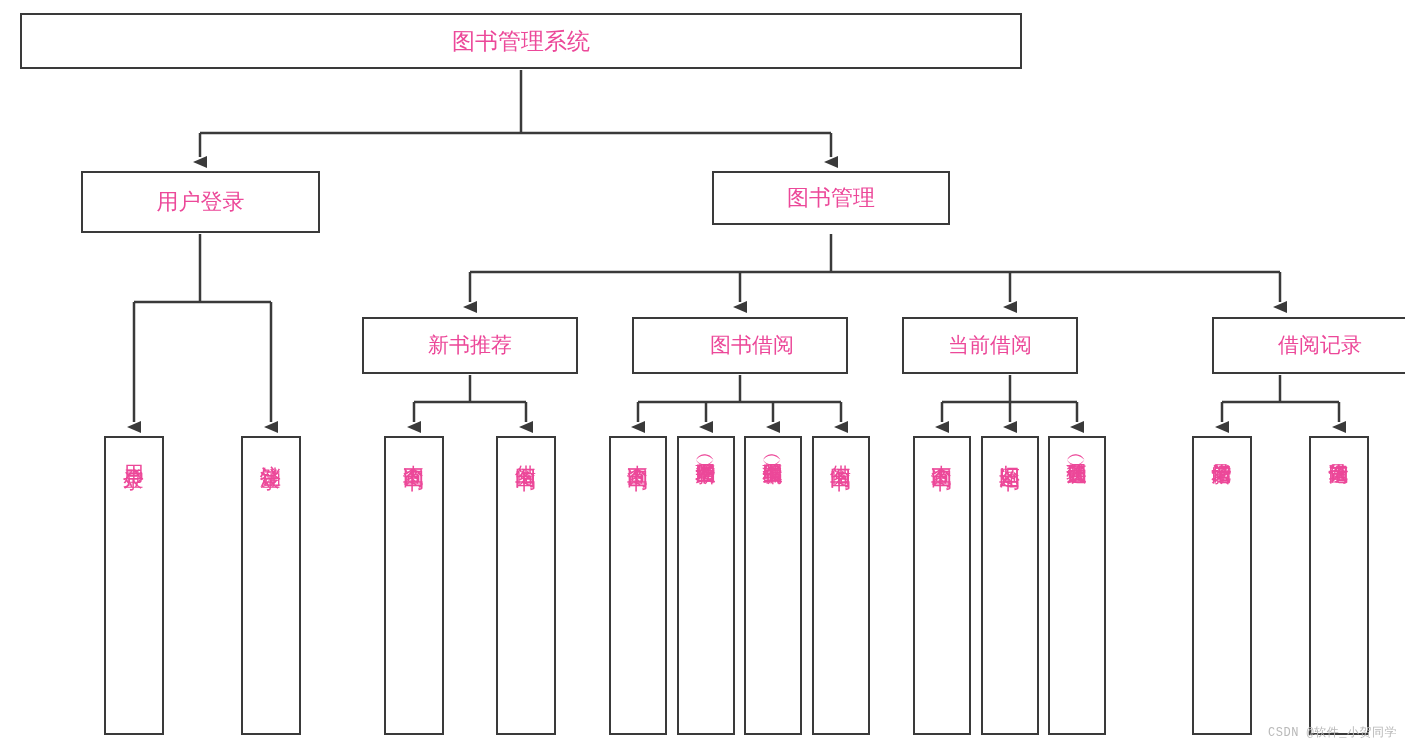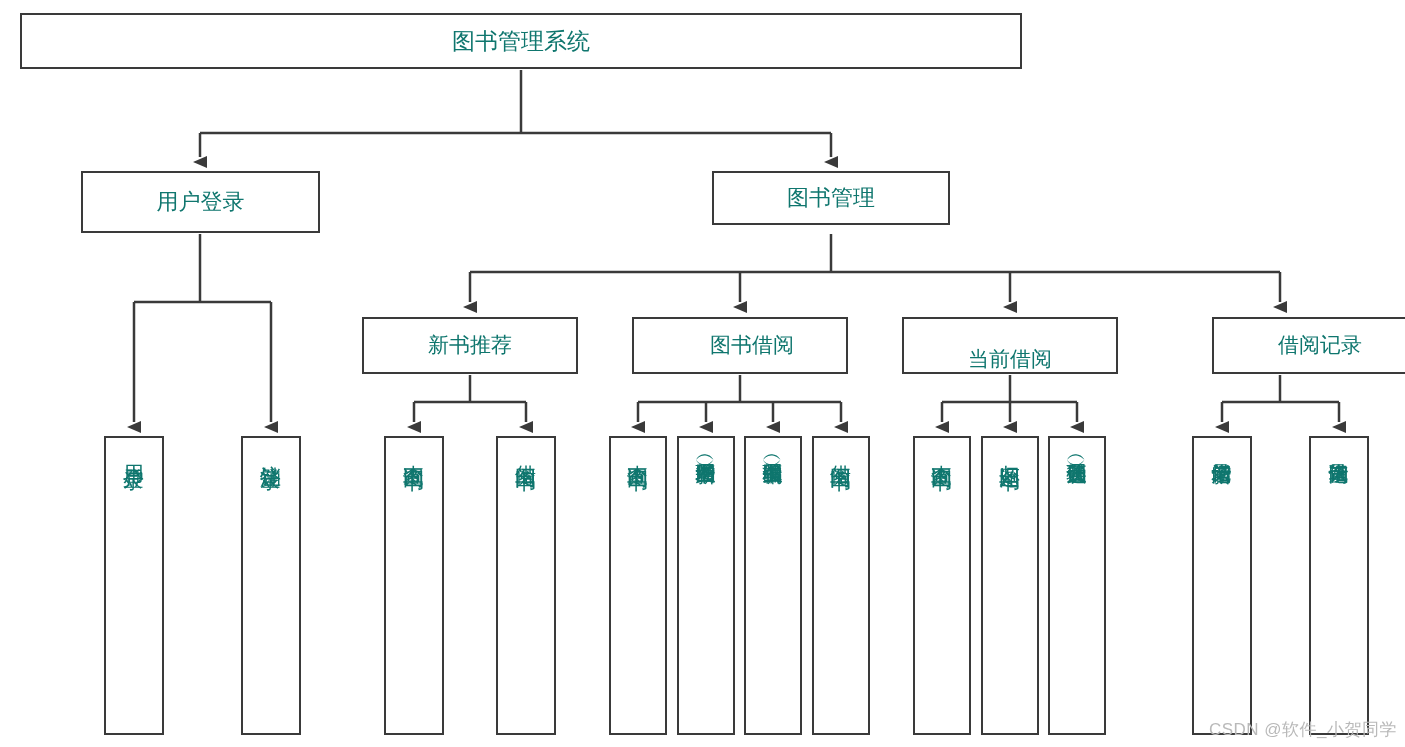--- a/index.html
+++ b/index.html
@@ -26,21 +26,21 @@
     pointer-events: none;
   }
   .node {
     position: absolute;
     box-sizing: border-box;
     border: 2px solid #3a3a3a;
     background: #ffffff;
     display: flex;
     align-items: center;
     justify-content: center;
-    color: #0f766e;
+    color: #ec4899;
   }
   .node .label {
     display: block;
     text-align: center;
     line-height: 1.25;
   }
   .node.root .label {
     font-size: 23px;
   }
   .node.lvl2 .label {
@@ -62,24 +62,25 @@
     white-space: nowrap;
   }
   .node.leaf.tall .label {
     font-size: 20px;
     letter-spacing: 0px;
   }
   .watermark {
     position: absolute;
     right: 8px;
     bottom: 6px;
-    font-size: 17px;
+    font-size: 12px;
     color: #b9b9b9;
     white-space: nowrap;
     letter-spacing: 0.5px;
+    font-family: Liberation Mono, monospace;
   }
 </style>
 </head>
 <body>
 
 <div id="canvas">
 
   <svg class="wires" viewBox="0 0 1405 747">
     <defs>
       <marker id="arr" markerWidth="12" markerHeight="14" refX="1" refY="7" orient="auto" markerUnits="userSpaceOnUse">
@@ -141,21 +142,21 @@
   <div class="node lvl2" style="left:712px; top:171px; width:238px; height:54px;">
     <span class="label">图书管理</span>
   </div>
 
   <div class="node lvl3" style="left:362px; top:317px; width:216px; height:57px;">
     <span class="label">新书推荐</span>
   </div>
   <div class="node lvl3" style="left:632px; top:317px; width:216px; height:57px;padding-left:24px;">
     <span class="label">图书借阅</span>
   </div>
-  <div class="node lvl3" style="left:902px; top:317px; width:216px; height:57px;align-items:flex-end;">
+  <div class="node lvl3" style="left:902px; top:317px; width:176px; height:57px;">
     <span class="label">当前借阅</span>
   </div>
   <div class="node lvl3" style="left:1212px; top:317px; width:216px; height:57px;">
     <span class="label">借阅记录</span>
   </div>
 
   <div class="node leaf" style="left:104px; top:436px; width:60px; height:299px;">
     <span class="label">用户登录</span>
   </div>
   <div class="node leaf" style="left:241px; top:436px; width:60px; height:299px;">

